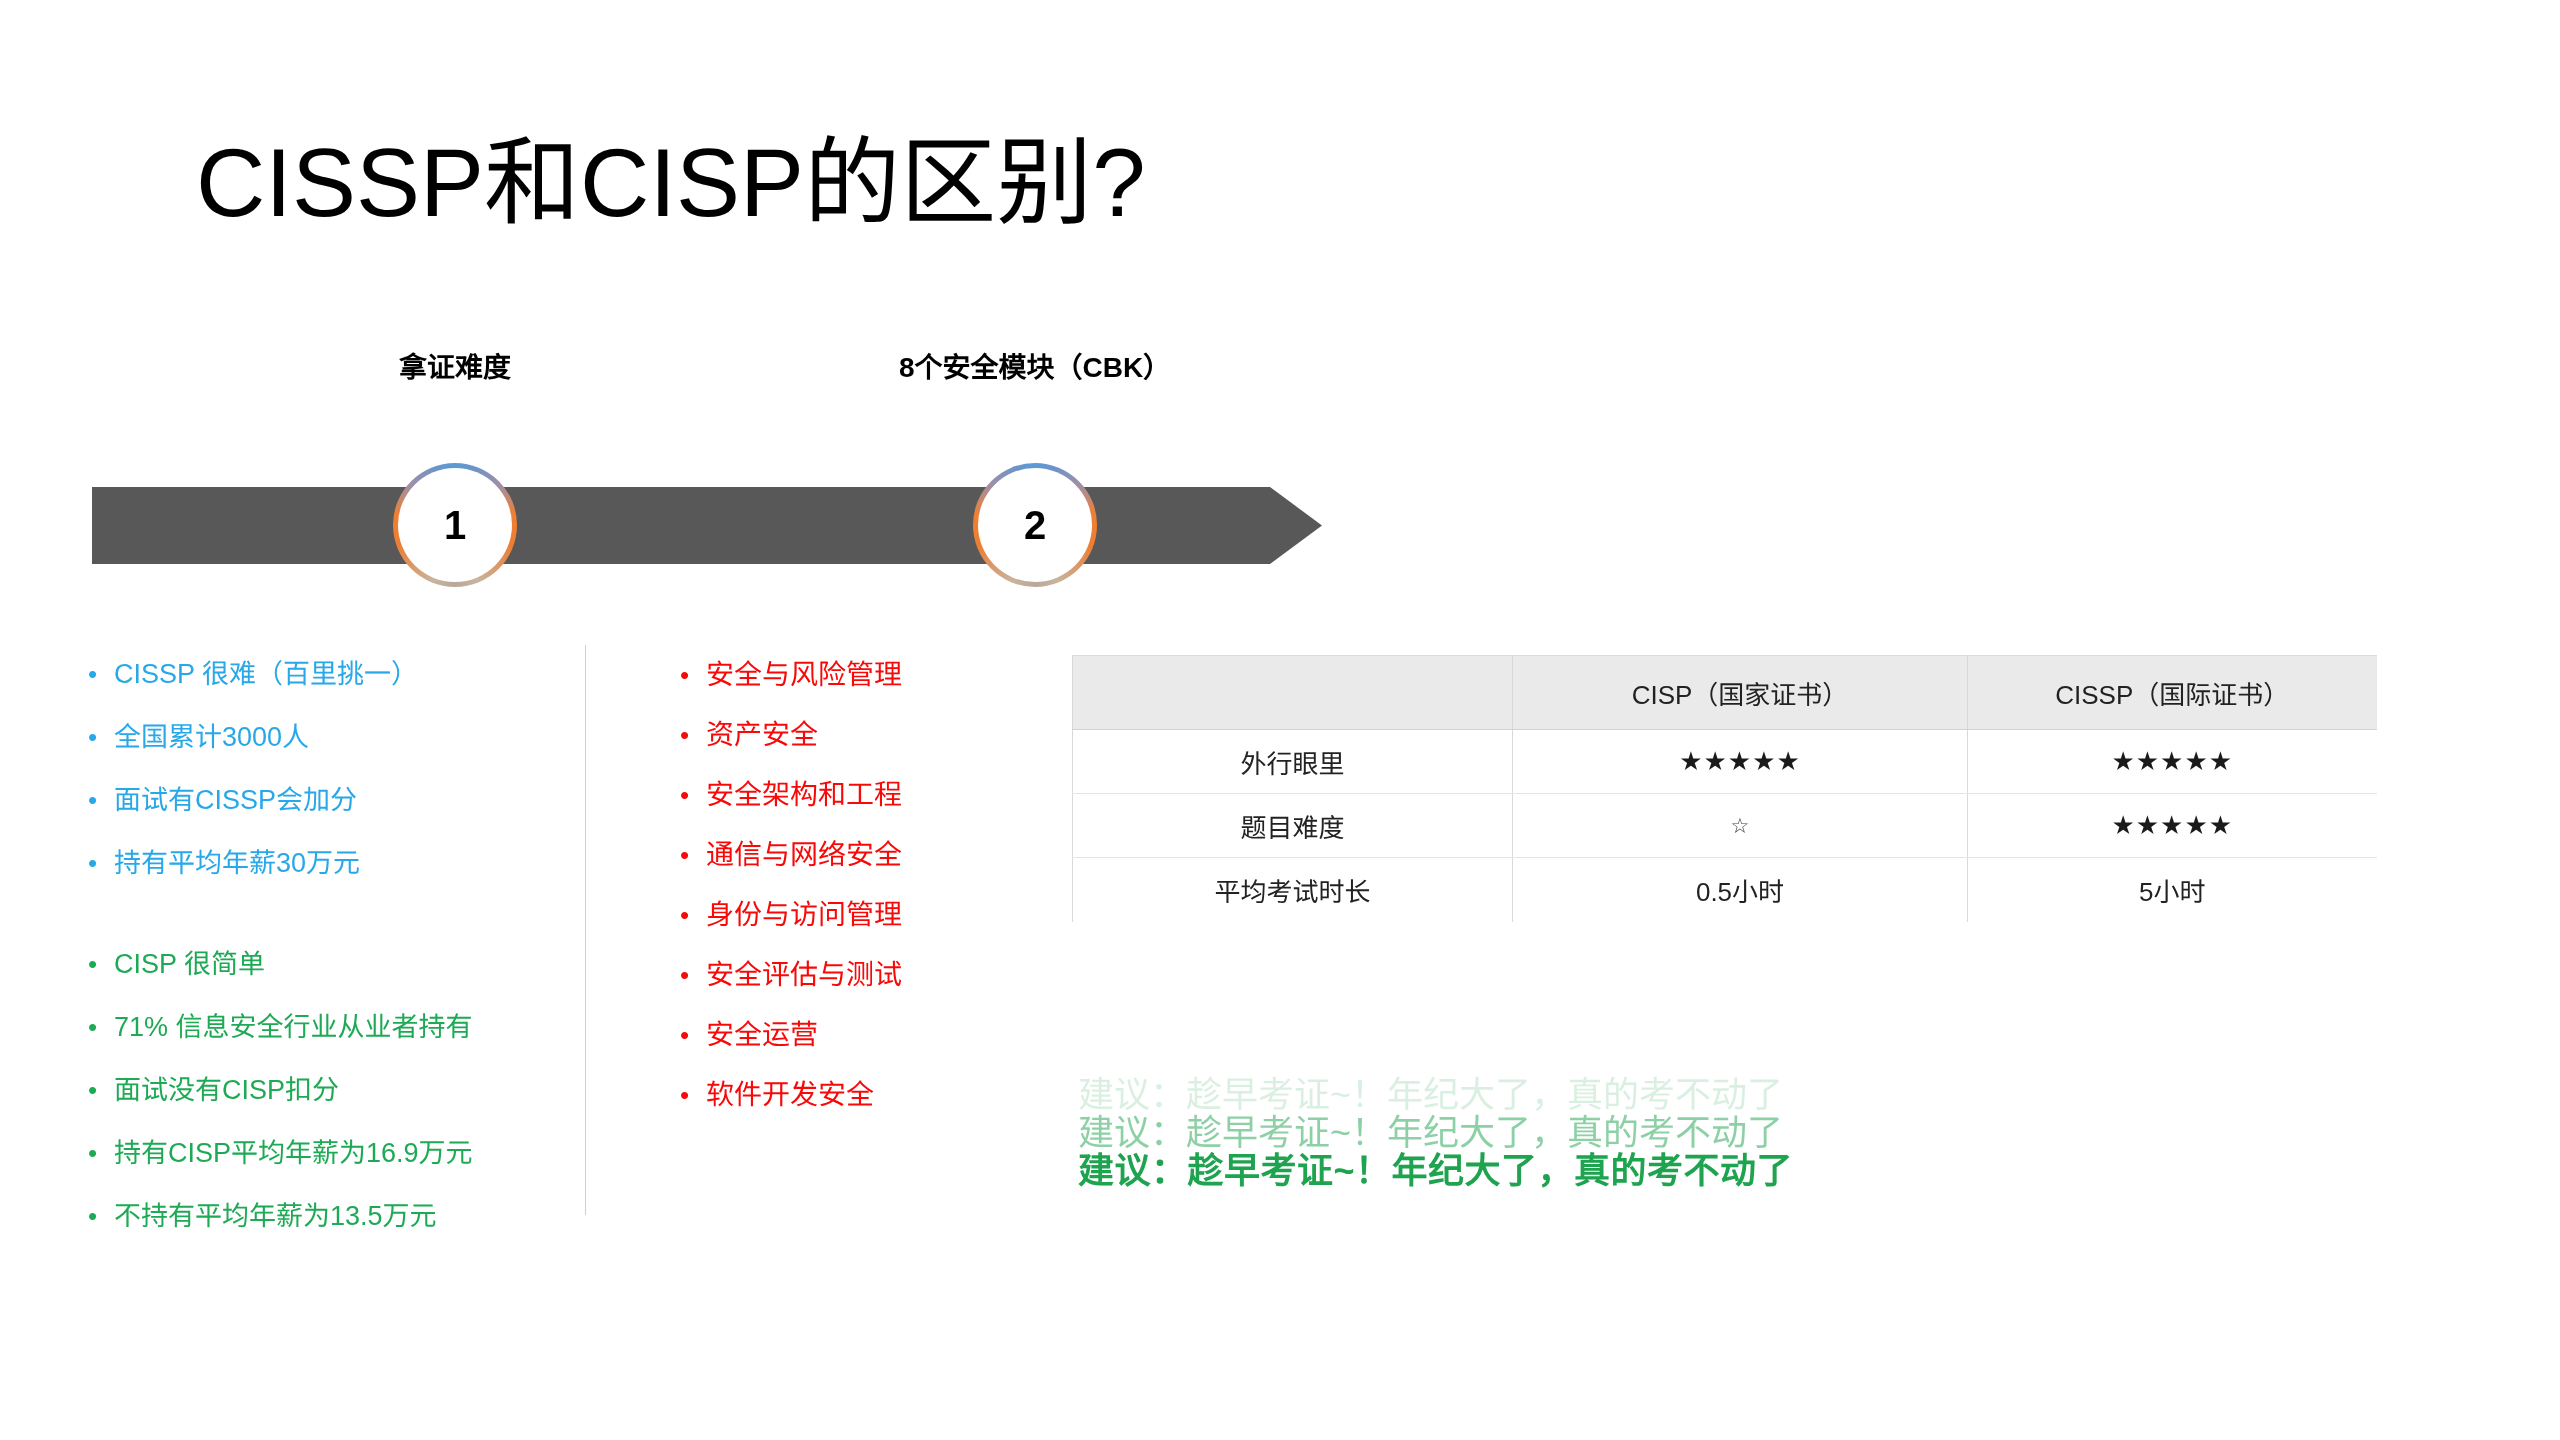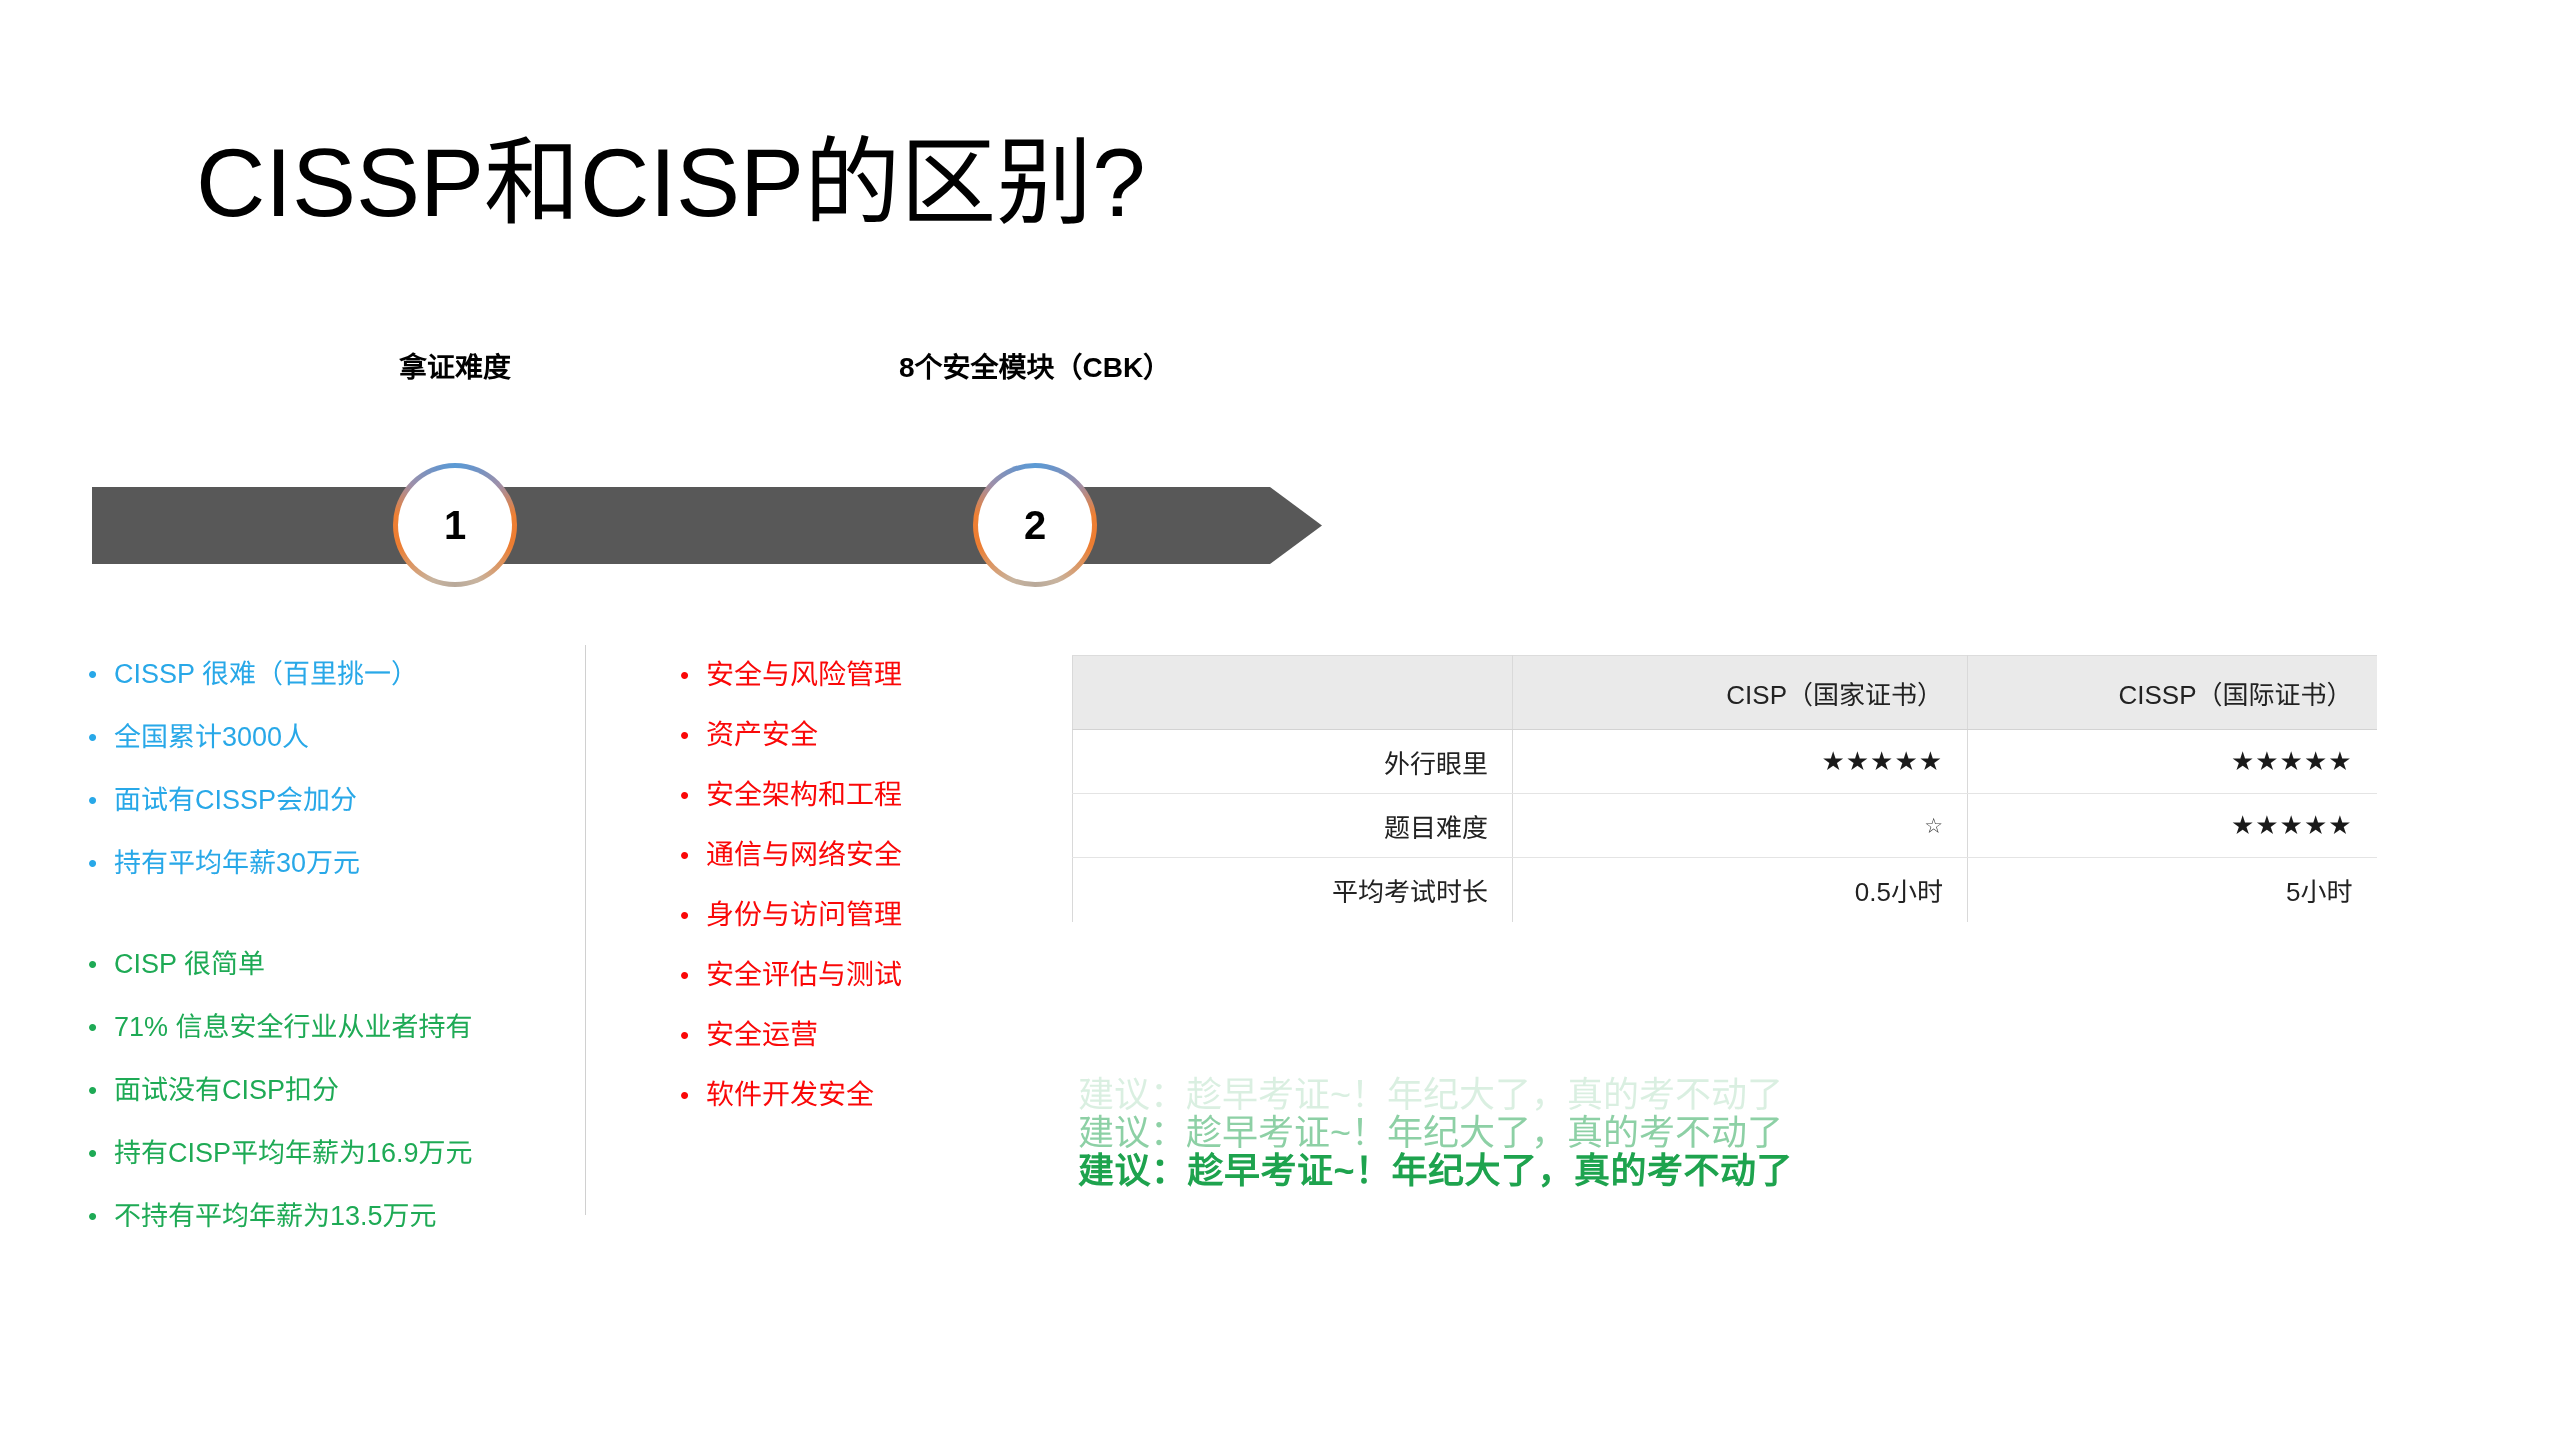--- a/index.html
+++ b/index.html
@@ -174,21 +174,21 @@
     table-layout: fixed;
     font-size: 26px;
     color: #222222;
   }
   .cmp-table col.c0 { width: 440px; }
   .cmp-table col.c1 { width: 455px; }
   .cmp-table col.c2 { width: 409px; }
 
   .cmp-table th,
   .cmp-table td {
-    text-align: right;
+    text-align: center;
     vertical-align: middle;
     padding: 0 24px;
     height: 64px;
     box-sizing: border-box;
     border-right: 1px solid #d9d9d9;
     border-bottom: 1px solid #e4e4e4;
     font-weight: normal;
     white-space: nowrap;
   }
   .cmp-table thead th {

